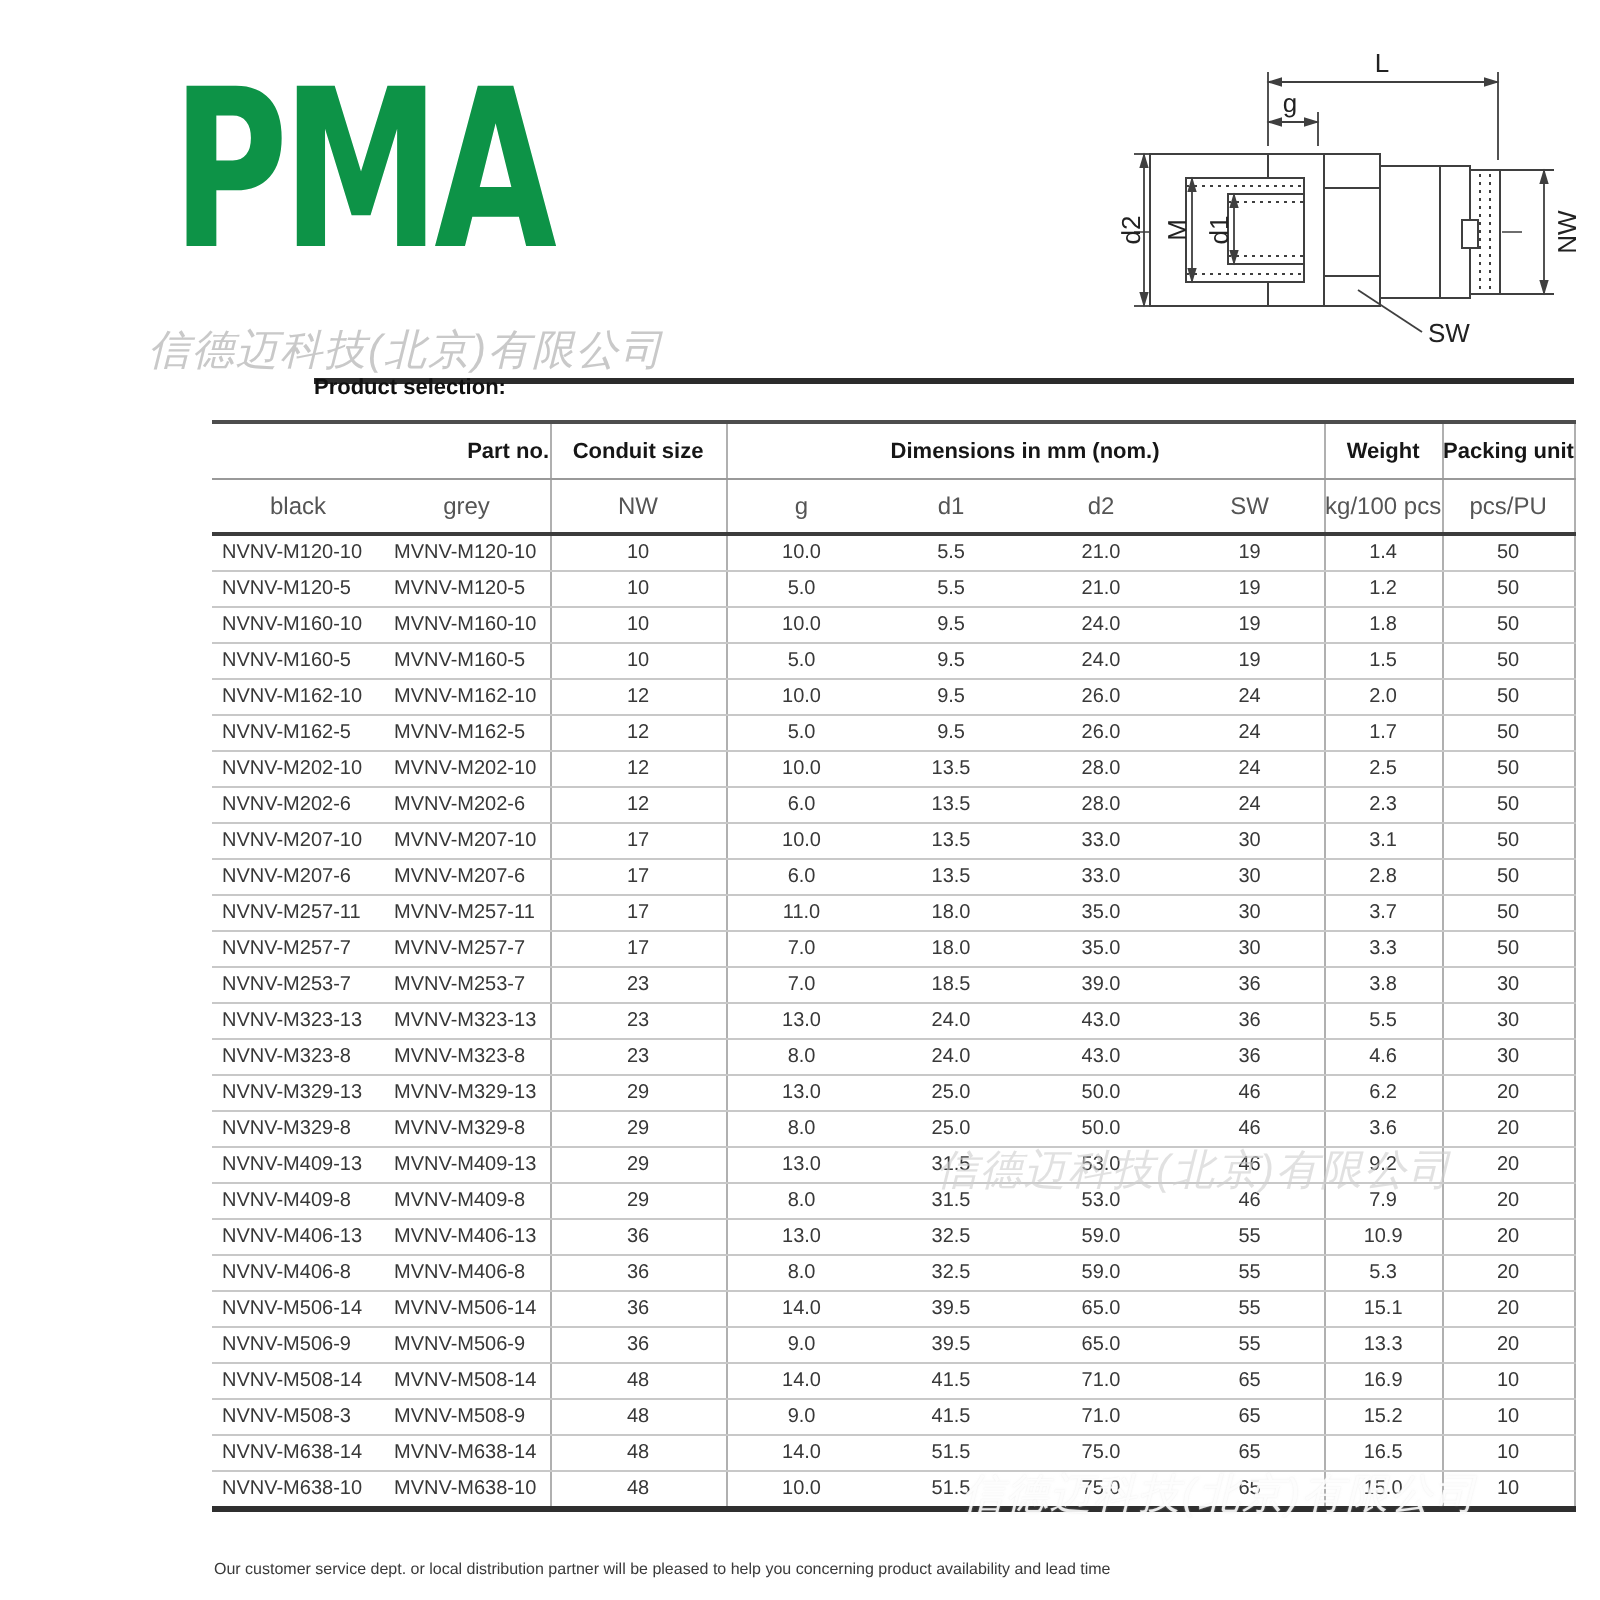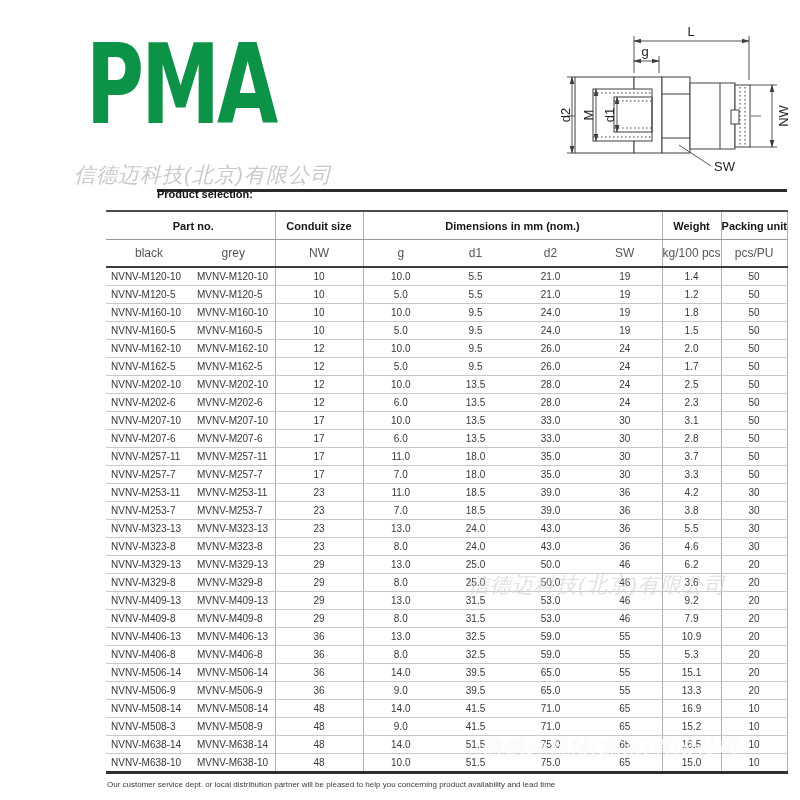--- a/index.html
+++ b/index.html
@@ -32,21 +32,21 @@
   .dim  { stroke:#3f3f3f; stroke-width:0.9; fill:none; }
   
   .tablewrap { position:absolute; left:62px; top:210px; width:681px; }
   table {
     border-collapse:collapse; table-layout:fixed; width:681px;
     border-top:2px solid #4d4d4d; border-bottom:3px solid #2f2f2f;
   }
   th, td { padding:0; margin:0; overflow:hidden; white-space:nowrap; }
   thead th { text-align:center; vertical-align:middle; }
   .g1 { height:27px; font-size:11px; font-weight:bold; color:#161616; border-bottom:1px solid #999; }
-  .g1.al { text-align:center; padding-left:6px; }
+  .g1.al { text-align:right; padding-left:6px; }
   .g2 { height:26px; font-size:12px; font-weight:normal; color:#555; border-bottom:2px solid #3c3c3c; }
   tbody td {
     height:17px; font-size:10px; color:#383838; text-align:center;
     border-bottom:1px solid #c8c8c8;
   }
   tbody tr:last-child td { border-bottom:none; }
   .c-black, .c-grey { text-align:left; padding-left:5px; }
   .vr { border-right:1px solid #b0b0b0; }
   
   .footer { position:absolute; left:63px; top:780px; font-size:8px; color:#3a3a3a; }
@@ -289,31 +289,20 @@
             <td class="c-grey vr">MVNV-M257-7</td>
             <td class="vr">17</td>
             <td>7.0</td>
             <td>18.0</td>
             <td>35.0</td>
             <td class="vr">30</td>
             <td class="vr">3.3</td>
             <td class="vr">50</td>
           </tr>
           <tr>
-            <td class="c-black">NVNV-M253-11</td>
-            <td class="c-grey vr">MVNV-M253-11</td>
-            <td class="vr">23</td>
-            <td>11.0</td>
-            <td>18.5</td>
-            <td>39.0</td>
-            <td class="vr">36</td>
-            <td class="vr">4.2</td>
-            <td class="vr">30</td>
-          </tr>
-          <tr>
             <td class="c-black">NVNV-M253-7</td>
             <td class="c-grey vr">MVNV-M253-7</td>
             <td class="vr">23</td>
             <td>7.0</td>
             <td>18.5</td>
             <td>39.0</td>
             <td class="vr">36</td>
             <td class="vr">3.8</td>
             <td class="vr">30</td>
           </tr>

